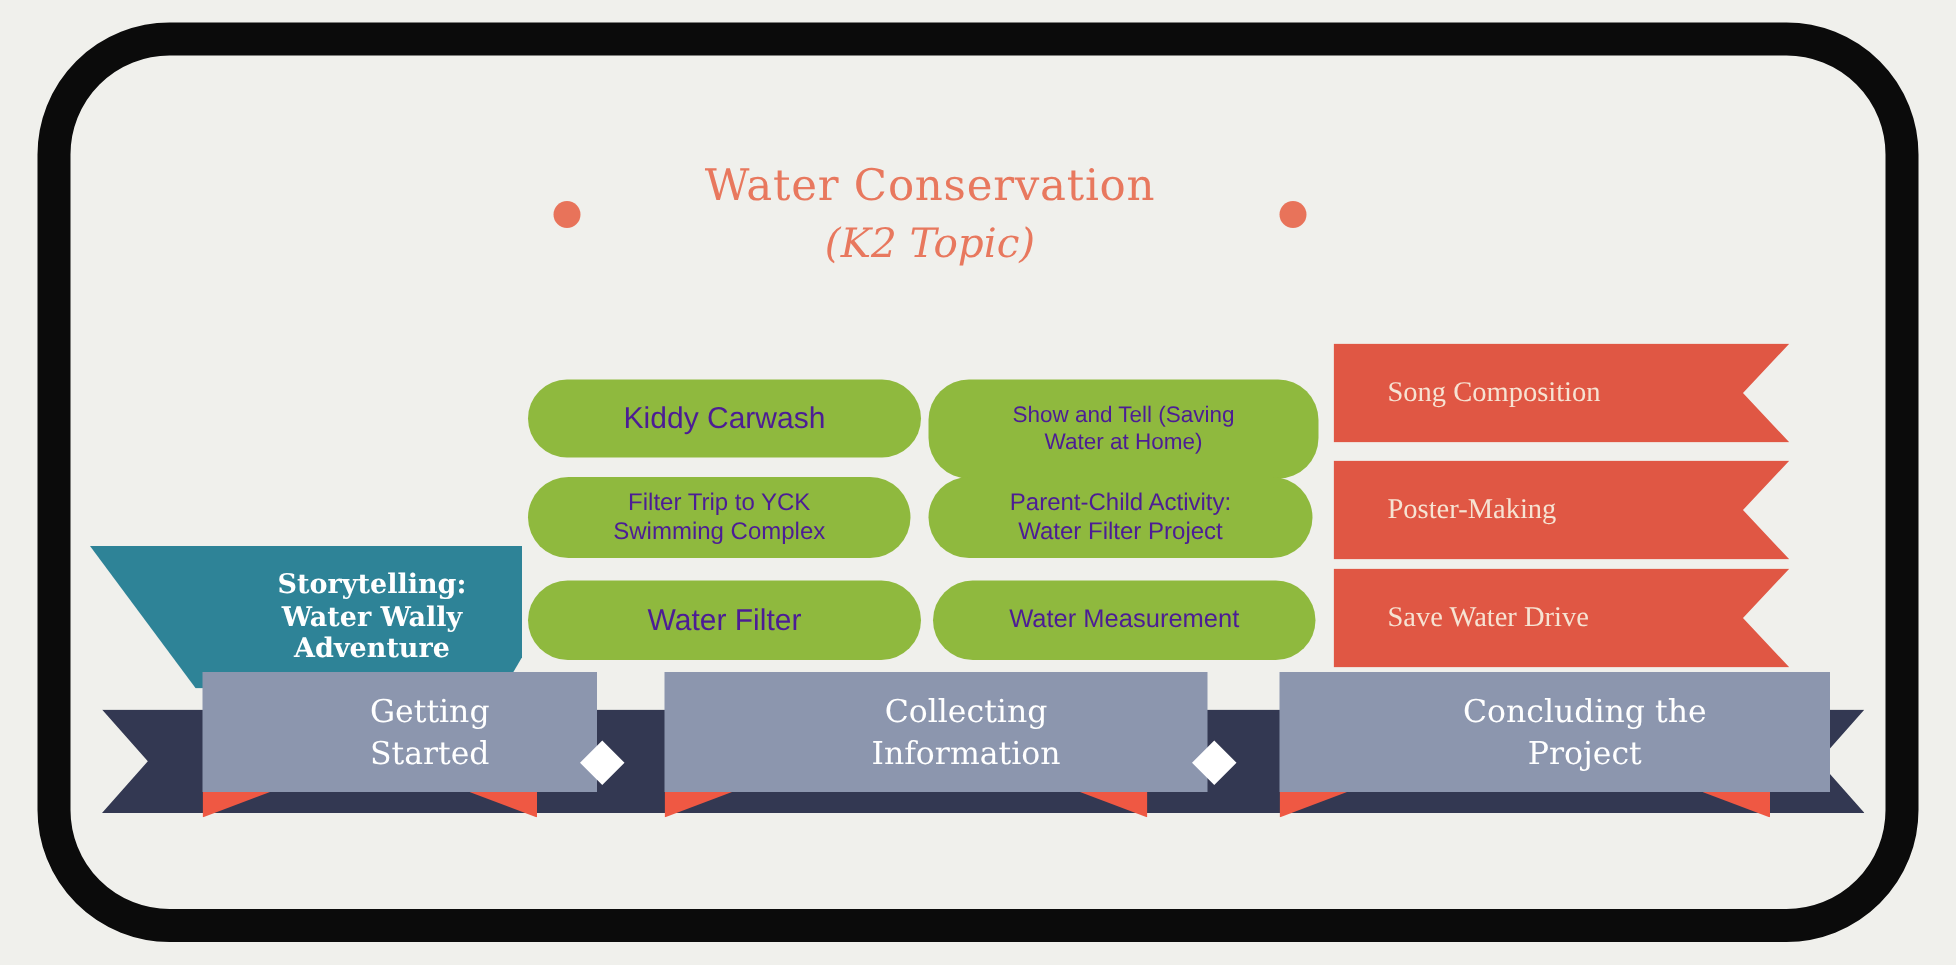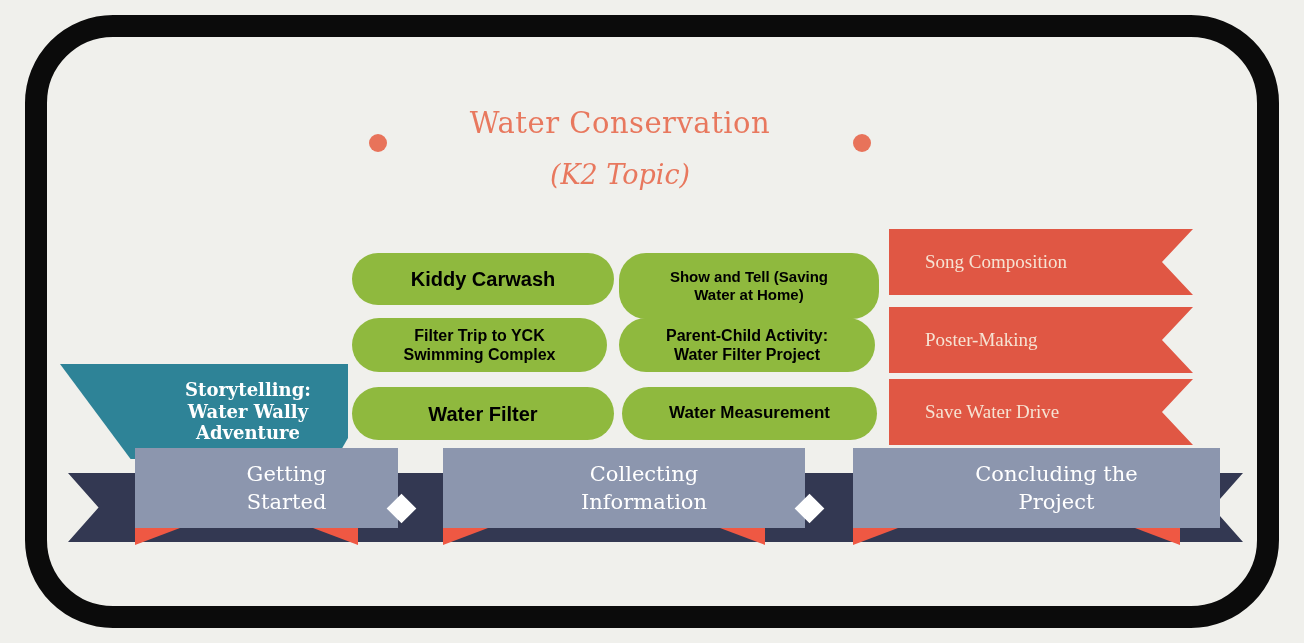--- a/index.html
+++ b/index.html
@@ -10,41 +10,41 @@
   .frame{
     position:absolute;left:25px;top:15px;right:25px;bottom:15px;
     border:22px solid #0b0b0b;border-radius:88px;
   }
   
   .title-block{
     position:absolute;left:320px;top:108px;width:600px;text-align:center;
     color:#e8785e;font-family:"DejaVu Serif",serif;line-height:1.1;
   }
   .title-main{font-size:29px;letter-spacing:.5px;display:block;}
-  .title-sub{font-size:27px;font-style:italic;display:block;margin-top:20px;}
+  .title-sub{font-size:27px;font-style:italic;display:block;margin-top:8px;}
   .title-dot{
     position:absolute;width:18px;height:18px;border-radius:50%;background:#e8735a;top:134px;
   }
   .dot-left{left:369px;}
   .dot-right{left:853px;}
   
   .teal-flag{
     position:absolute;left:60px;top:350px;width:288px;height:95px;background:#2e8397;
     clip-path:polygon(0 0,100% 0,100% 78%,97.5% 91%,93% 100%,24.5% 100%);
     display:flex;align-items:center;justify-content:center;margin-top:14px;
   }
   .teal-flag .lbl{
     padding-left:88px;color:#ffffff;font-family:"DejaVu Serif",serif;font-weight:700;
     font-size:18px;line-height:1.22;text-align:center;white-space:pre-line;
   }
   
   .pill{
-    position:absolute;background:#8fb93e;border-radius:27px;color:#000000;
+    position:absolute;background:#8fb93e;border-radius:27px;color:#4c1d95;
     display:flex;align-items:center;justify-content:center;text-align:center;
-    font-weight:700;line-height:1.2;white-space:pre-line;
+    font-weight:400;line-height:1.2;white-space:pre-line;
   }
   .pill1{left:352px;top:253px;width:262px;height:52px;font-size:20px;}
   .pill2{left:619px;top:253px;width:260px;height:66px;font-size:15px;}
   .pill3{left:352px;top:318px;width:255px;height:54px;font-size:16px;}
   .pill4{left:619px;top:318px;width:256px;height:54px;font-size:16px;}
   .pill5{left:352px;top:387px;width:262px;height:53px;font-size:20px;}
   .pill6{left:622px;top:387px;width:255px;height:53px;font-size:17px;}
   
   .red-flag{
     position:absolute;left:889px;width:304px;height:66px;background:#e05744;

